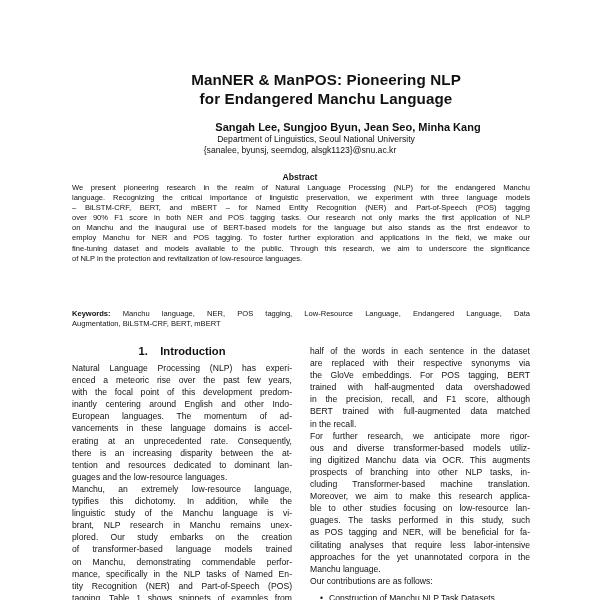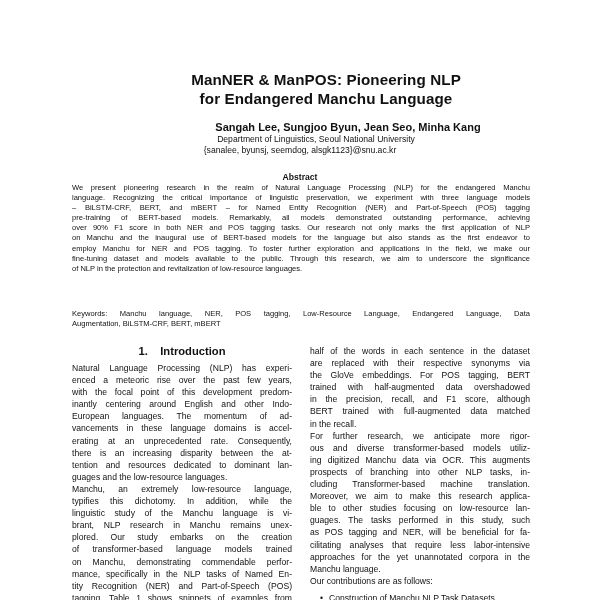--- a/index.html
+++ b/index.html
@@ -9,21 +9,21 @@
     .authors { position: absolute; left: 0; width: 600px; text-align: center; font-weight: bold; font-size: 11px; top: 121px; line-height: 13px; padding-left: 48px; }
     .affil { position: absolute; left: 0; width: 600px; text-align: center; font-size: 8.6px; top: 134px; line-height: 11px; padding-left: 16px; }
     .email { position: absolute; left: 0; width: 600px; text-align: center; font-size: 8.6px; top: 145px; line-height: 11px; }
     .abs-head { position: absolute; left: 0; width: 600px; text-align: center; font-weight: bold; font-size: 8.6px; top: 172px; line-height: 11px; }
     .abs-body { position: absolute; left: 72px; width: 458px; top: 182.5px; font-size: 7.55px; line-height: 10.2px; text-align: justify; }
     .abs-body .ln { display: block; text-align: justify; text-align-last: justify; white-space: nowrap; height: 10.2px; }
     .abs-body .ln.last { text-align-last: left; }
     .keywords { position: absolute; left: 72px; width: 458px; top: 309px; font-size: 7.55px; line-height: 10.2px; }
     .keywords .ln { display: block; text-align-last: justify; white-space: nowrap; height: 10.2px; }
     .keywords .ln.last { text-align-last: left; }
-    .kw-label { font-weight: normal; }
+    .kw-label { font-weight: bold; }
     .sec-head { position: absolute; left: 72px; width: 220px; text-align: center; top: 344px; font-weight: bold; font-size: 11.2px; line-height: 14px; }
     .col { position: absolute; font-size: 8.6px; line-height: 12.1px; }
     .col.left { left: 72px; width: 220px; top: 362px; }
     .col.right { left: 310px; width: 220px; top: 345px; }
     .col .ln { display: block; text-align: justify; text-align-last: justify; white-space: nowrap; height: 12.1px; overflow: visible; }
     .col .ln.last { text-align-last: left; }
     .bullet { padding-left: 10px; }
     .bullet-dot { display: inline-block; width: 9px; }
   </style>
 </head>
@@ -38,21 +38,20 @@
 
   <div class="authors">Sangah Lee, Sungjoo Byun, Jean Seo, Minha Kang</div>
   <div class="affil">Department of Linguistics, Seoul National University</div>
   <div class="email">{sanalee, byunsj, seemdog, alsgk1123}@snu.ac.kr</div>
 
   <div class="abs-head">Abstract</div>
   <div class="abs-body">
     <span class="ln">We present pioneering research in the realm of Natural Language Processing (NLP) for the endangered Manchu</span>
     <span class="ln">language. Recognizing the critical importance of linguistic preservation, we experiment with three language models</span>
     <span class="ln">– BiLSTM-CRF, BERT, and mBERT – for Named Entity Recognition (NER) and Part-of-Speech (POS) tagging</span>
-    <span class="ln">pre-training of BERT-based models. Remarkably, all models demonstrated outstanding performance, achieving</span>
     <span class="ln">over 90% F1 score in both NER and POS tagging tasks. Our research not only marks the first application of NLP</span>
     <span class="ln">on Manchu and the inaugural use of BERT-based models for the language but also stands as the first endeavor to</span>
     <span class="ln">employ Manchu for NER and POS tagging. To foster further exploration and applications in the field, we make our</span>
     <span class="ln">fine-tuning dataset and models available to the public. Through this research, we aim to underscore the significance</span>
     <span class="ln last">of NLP in the protection and revitalization of low-resource languages.</span>
   </div>
 
   <div class="keywords">
     <span class="ln"><span class="kw-label">Keywords:</span><span> Manchu language, NER, POS tagging, Low-Resource Language, Endangered Language, Data</span></span>
     <span class="ln last">Augmentation, BiLSTM-CRF, BERT, mBERT</span>

